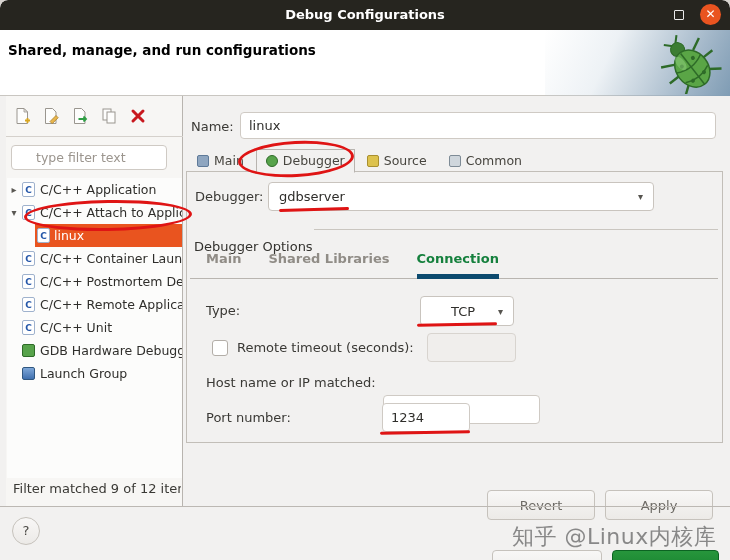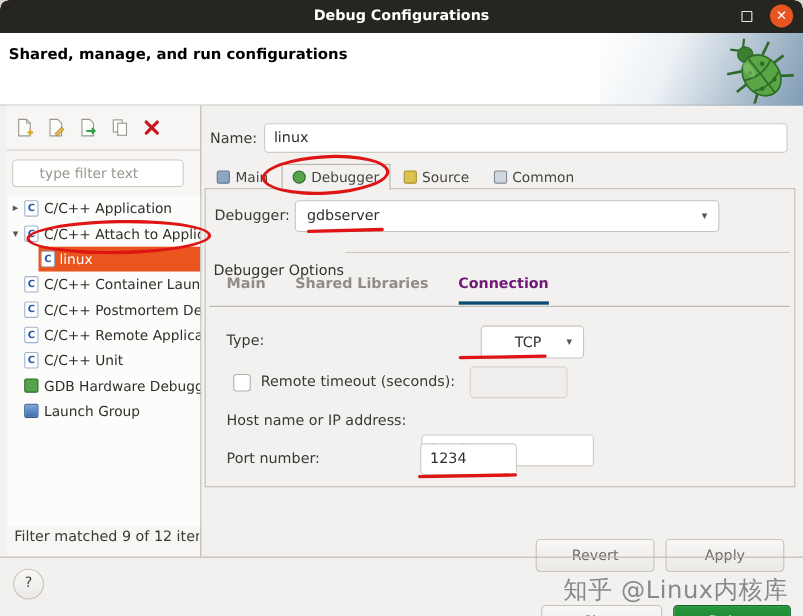--- a/index.html
+++ b/index.html
@@ -67,25 +67,25 @@
     padding:0 10px; font-size:13px; color:#2f2e2b; z-index:3; }
   .combo-arrow { margin-left:auto; color:#56544f; font-size:10px; }
   #debugger-label { left:195px; top:182px; z-index:3; }
   #combo-debugger { left:268px; top:182px; width:386px; height:29px; }
 
   #group-title { position:absolute; left:194px; top:239px; font-size:13px; color:#33322e; z-index:3; }
   #group-line { position:absolute; left:314px; top:229px; width:404px; height:1px; background:#cac6c0; z-index:3; }
 
   .itabs { position:absolute; left:206px; top:251px; display:flex; gap:27px; font-weight:bold; font-size:13px; z-index:3; }
   .itab { color:#908c86; padding-bottom:8px; border-bottom:3px solid transparent; }
-  .itab.active { color:#701a75; border-bottom:3px solid #0c4a6e; }
+  .itab.active { color:#15803d; border-bottom:5px solid #0c4a6e; }
   #itabs-line { position:absolute; left:190px; top:278px; width:528px; height:1px; background:#b9b5b0; z-index:2; }
 
   #type-label { left:206px; top:296px; z-index:3; }
-  #combo-type { left:437px; top:296px; width:94px; height:30px;padding-left:30px; }
+  #combo-type { left:420px; top:296px; width:94px; height:30px;padding-left:30px; }
   #timeout-check { position:absolute; left:212px; top:340px; width:16px; height:16px; background:#fff; border:1px solid #b3aea8; border-radius:3px; z-index:3; }
   #timeout-label { left:237px; top:333px; z-index:3; }
   #timeout-input { left:427px; top:333px; width:89px; height:29px; background:#f0eeec; border-color:#d8d4cf; z-index:3; }
   #host-label { left:206px; top:368px; z-index:3; }
   #host-input { left:383px; top:368px; width:157px; height:29px; z-index:3;margin-top:27px; }
   #port-label { left:206px; top:403px; z-index:3; }
   #port-input { left:382px; top:403px; width:88px; height:29px; z-index:3; }
 
   .btn { position:absolute; height:30px; border:1px solid #c6c2bc; border-radius:4px; background:linear-gradient(#f8f7f6,#eceae7);
     font-family:inherit; font-size:13px; color:#6e6b66; display:flex; align-items:center; justify-content:center;margin-top:32px; }
@@ -298,21 +298,21 @@
   <div class="flabel" id="type-label">Type:</div>
   <div class="combo" id="combo-type">
     <span>TCP</span>
     <span class="combo-arrow">▾</span>
   </div>
 
   <div id="timeout-check"></div>
   <div class="flabel" id="timeout-label">Remote timeout (seconds):</div>
   <input class="text-input" id="timeout-input" disabled="" style="">
 
-  <div class="flabel" id="host-label">Host name or IP address:</div>
+  <div class="flabel" id="host-label">Host name or IP matched:</div>
   <input class="text-input" id="host-input" value="localhost" style="">
 
   <div class="flabel" id="port-label">Port number:</div>
   <input class="text-input" id="port-input" value="1234" style="">
 
   <button class="btn" id="btn-revert">Revert</button>
   <button class="btn" id="btn-apply">Apply</button>
 
   <div class="footer-sep"></div>
   <div class="help-btn">?</div>

